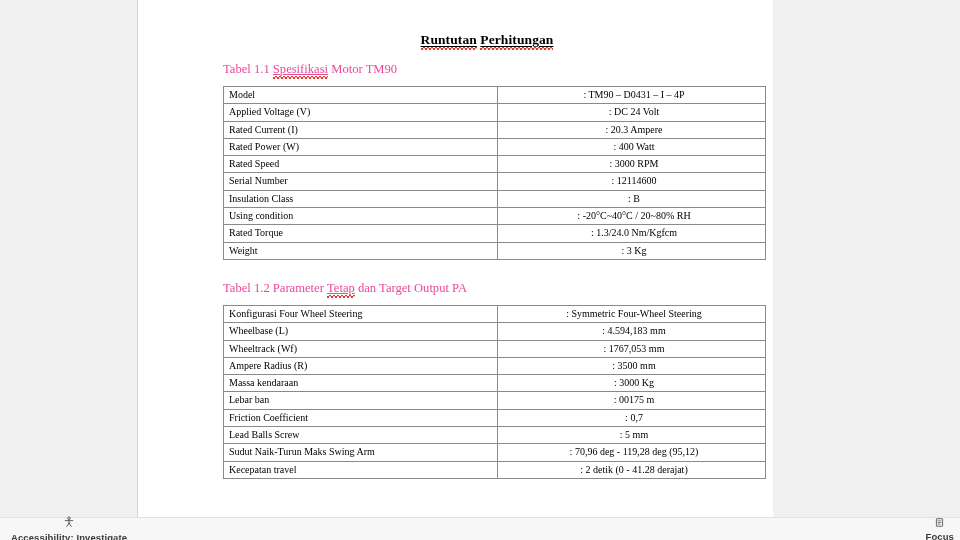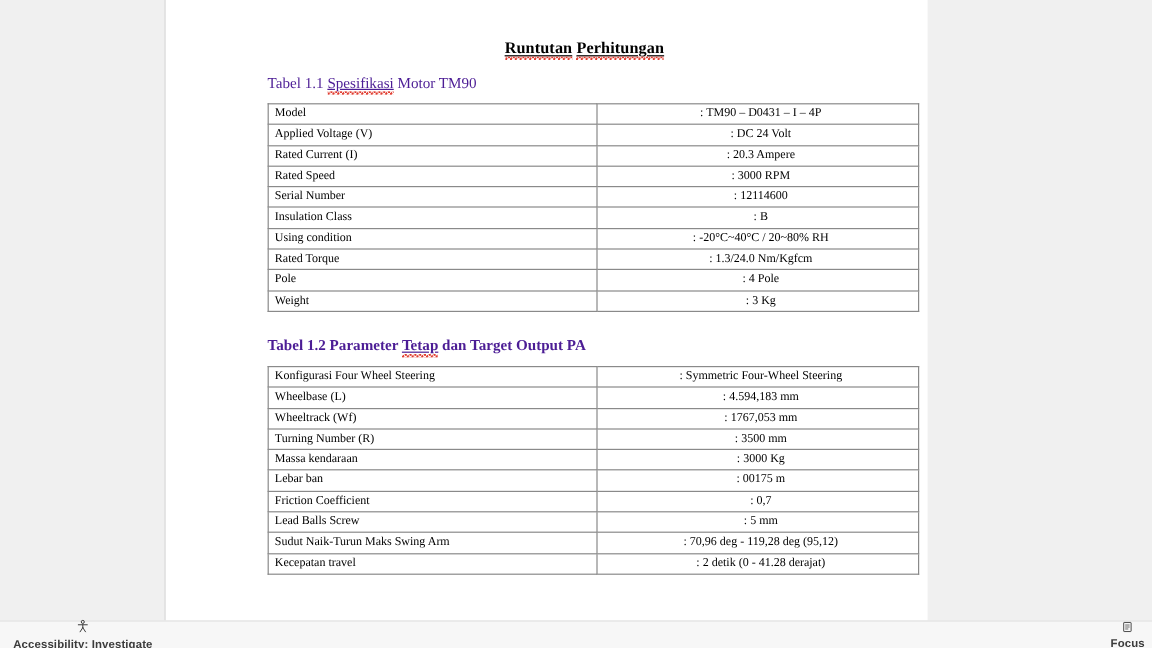--- a/index.html
+++ b/index.html
@@ -83,26 +83,26 @@
   }
   .sq-ul {
     text-decoration: underline;
     text-underline-offset: 1px;
   }
 
   
   .table-caption {
     font-family: "Liberation Serif", serif;
     font-size: 12.6px;
-    color: #4c1d95;
+    color: #ec4899;
     margin: 0;
     padding-left: 85px;
   }
   #caption-1 { padding-top: 14px; }
-  #caption-2 { padding-top: 21px; font-weight: bold; }
+  #caption-2 { padding-top: 21px; }
 
   
   .spec-table {
     border-collapse: collapse;
     margin-left: 85px;
     margin-top: 9px;
     width: 530px;
     table-layout: fixed;
   }
   .spec-table td {
@@ -178,20 +178,24 @@
           </tr>
           <tr>
             <td class="col-label">Applied Voltage (V)</td>
             <td class="col-value">: DC 24 Volt</td>
           </tr>
           <tr>
             <td class="col-label">Rated Current (I)</td>
             <td class="col-value">: 20.3 Ampere</td>
           </tr>
           <tr>
+            <td class="col-label">Rated Power (W)</td>
+            <td class="col-value">: 400 Watt</td>
+          </tr>
+          <tr>
             <td class="col-label">Rated Speed</td>
             <td class="col-value">: 3000 RPM</td>
           </tr>
           <tr>
             <td class="col-label">Serial Number</td>
             <td class="col-value">: 12114600</td>
           </tr>
           <tr>
             <td class="col-label">Insulation Class</td>
             <td class="col-value">: B</td>
@@ -200,24 +204,20 @@
             <td class="col-label">Using condition</td>
             <td class="col-value">: -20°C~40°C / 20~80% RH</td>
           </tr>
           <tr>
             <td class="col-label">Rated Torque</td>
             <td class="col-value">
               <span>: 1.3/24.0 Nm/Kgfcm</span>
             </td>
           </tr>
           <tr>
-            <td class="col-label">Pole</td>
-            <td class="col-value">: 4 Pole</td>
-          </tr>
-          <tr>
             <td class="col-label">Weight</td>
             <td class="col-value">: 3 Kg</td>
           </tr>
         </tbody>
       </table>
 
       <p class="table-caption" id="caption-2">
         <span>Tabel 1.2 Parameter </span><span class="sq sq-ul">Tetap</span><span> dan Target Output PA</span>
       </p>
 
@@ -229,21 +229,21 @@
           </tr>
           <tr>
             <td class="col-label">Wheelbase (L)</td>
             <td class="col-value">: 4.594,183 mm</td>
           </tr>
           <tr>
             <td class="col-label">Wheeltrack (Wf)</td>
             <td class="col-value">: 1767,053 mm</td>
           </tr>
           <tr>
-            <td class="col-label">Turning Number (R)</td>
+            <td class="col-label">Ampere Radius (R)</td>
             <td class="col-value">: 3500 mm</td>
           </tr>
           <tr>
             <td class="col-label">Massa kendaraan</td>
             <td class="col-value">: 3000 Kg</td>
           </tr>
           <tr>
             <td class="col-label">Lebar ban</td>
             <td class="col-value">: 00175 m</td>
           </tr>

